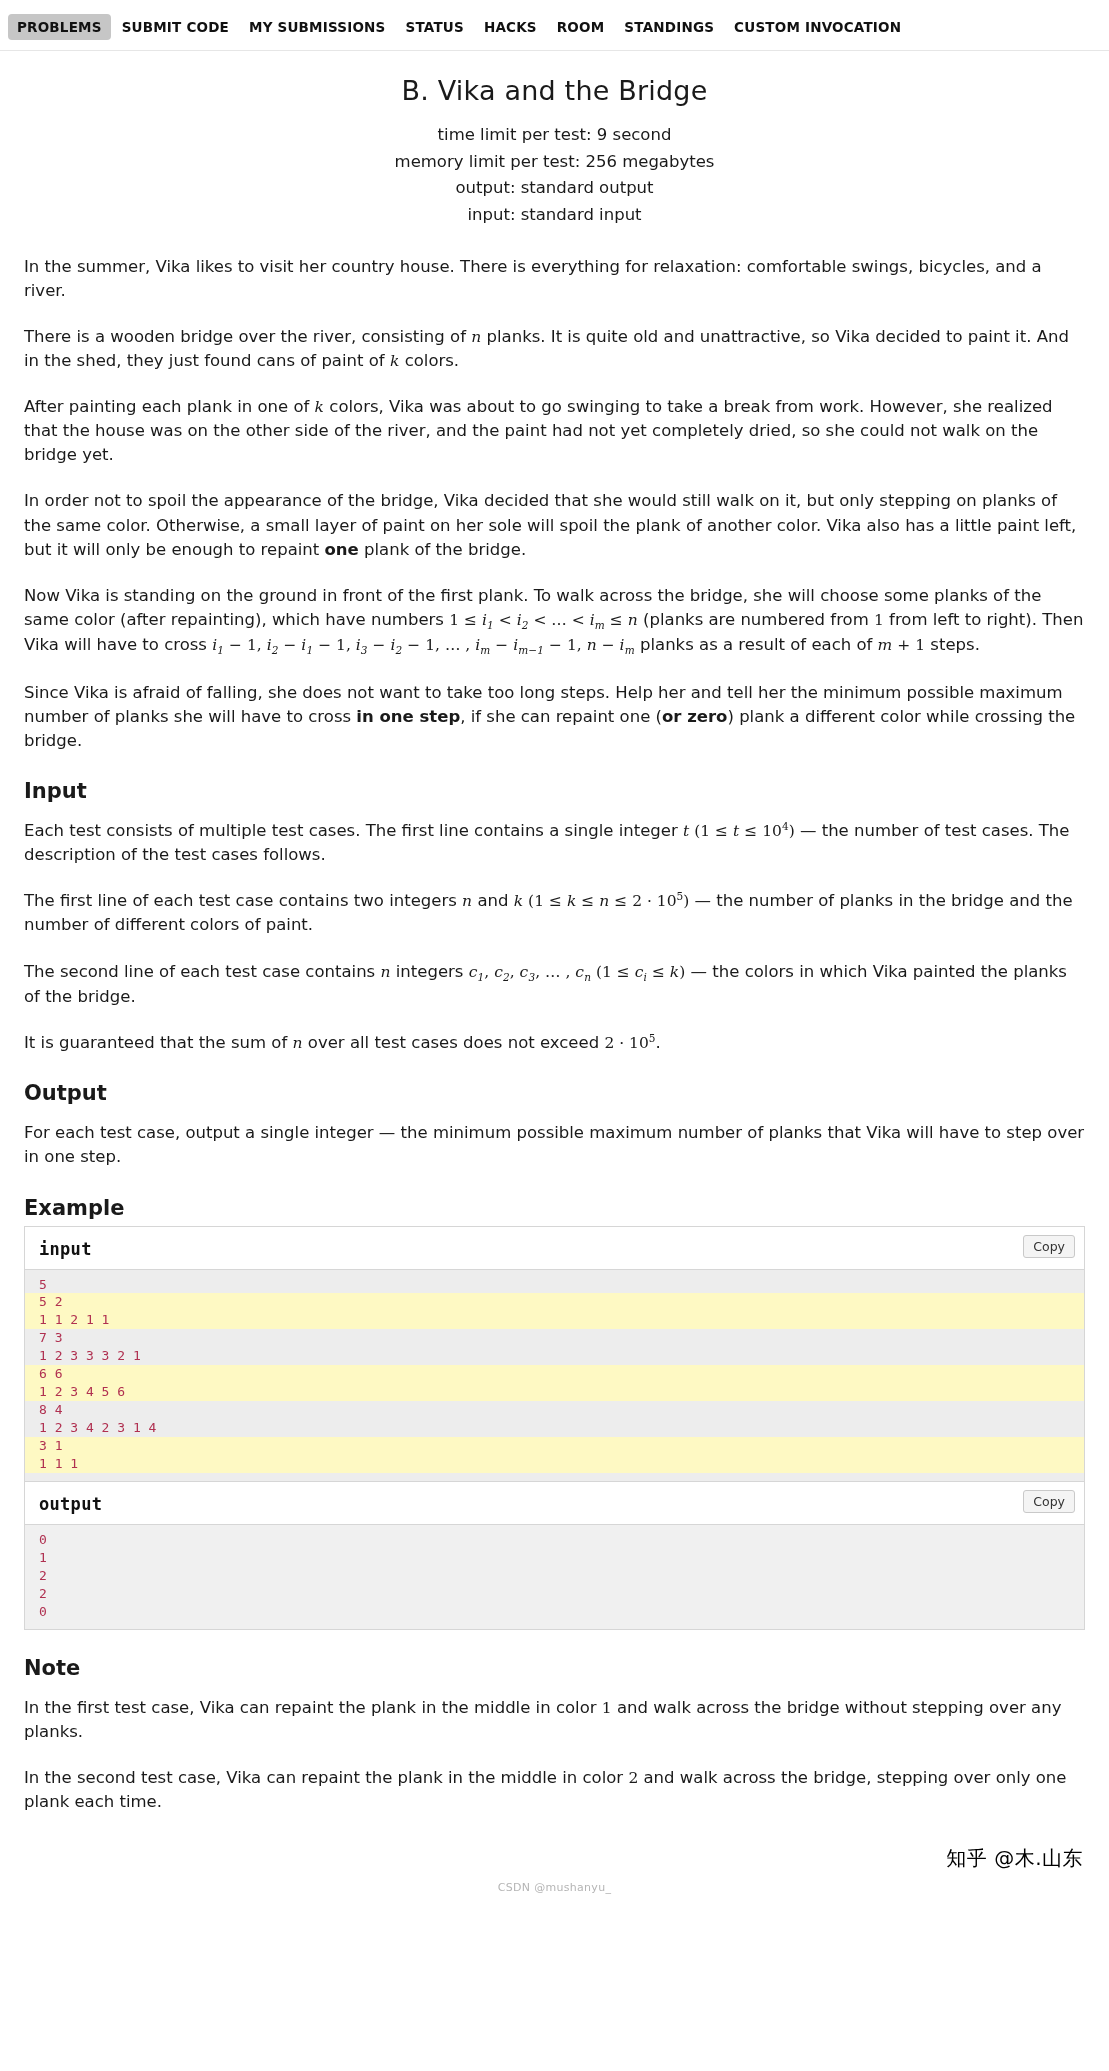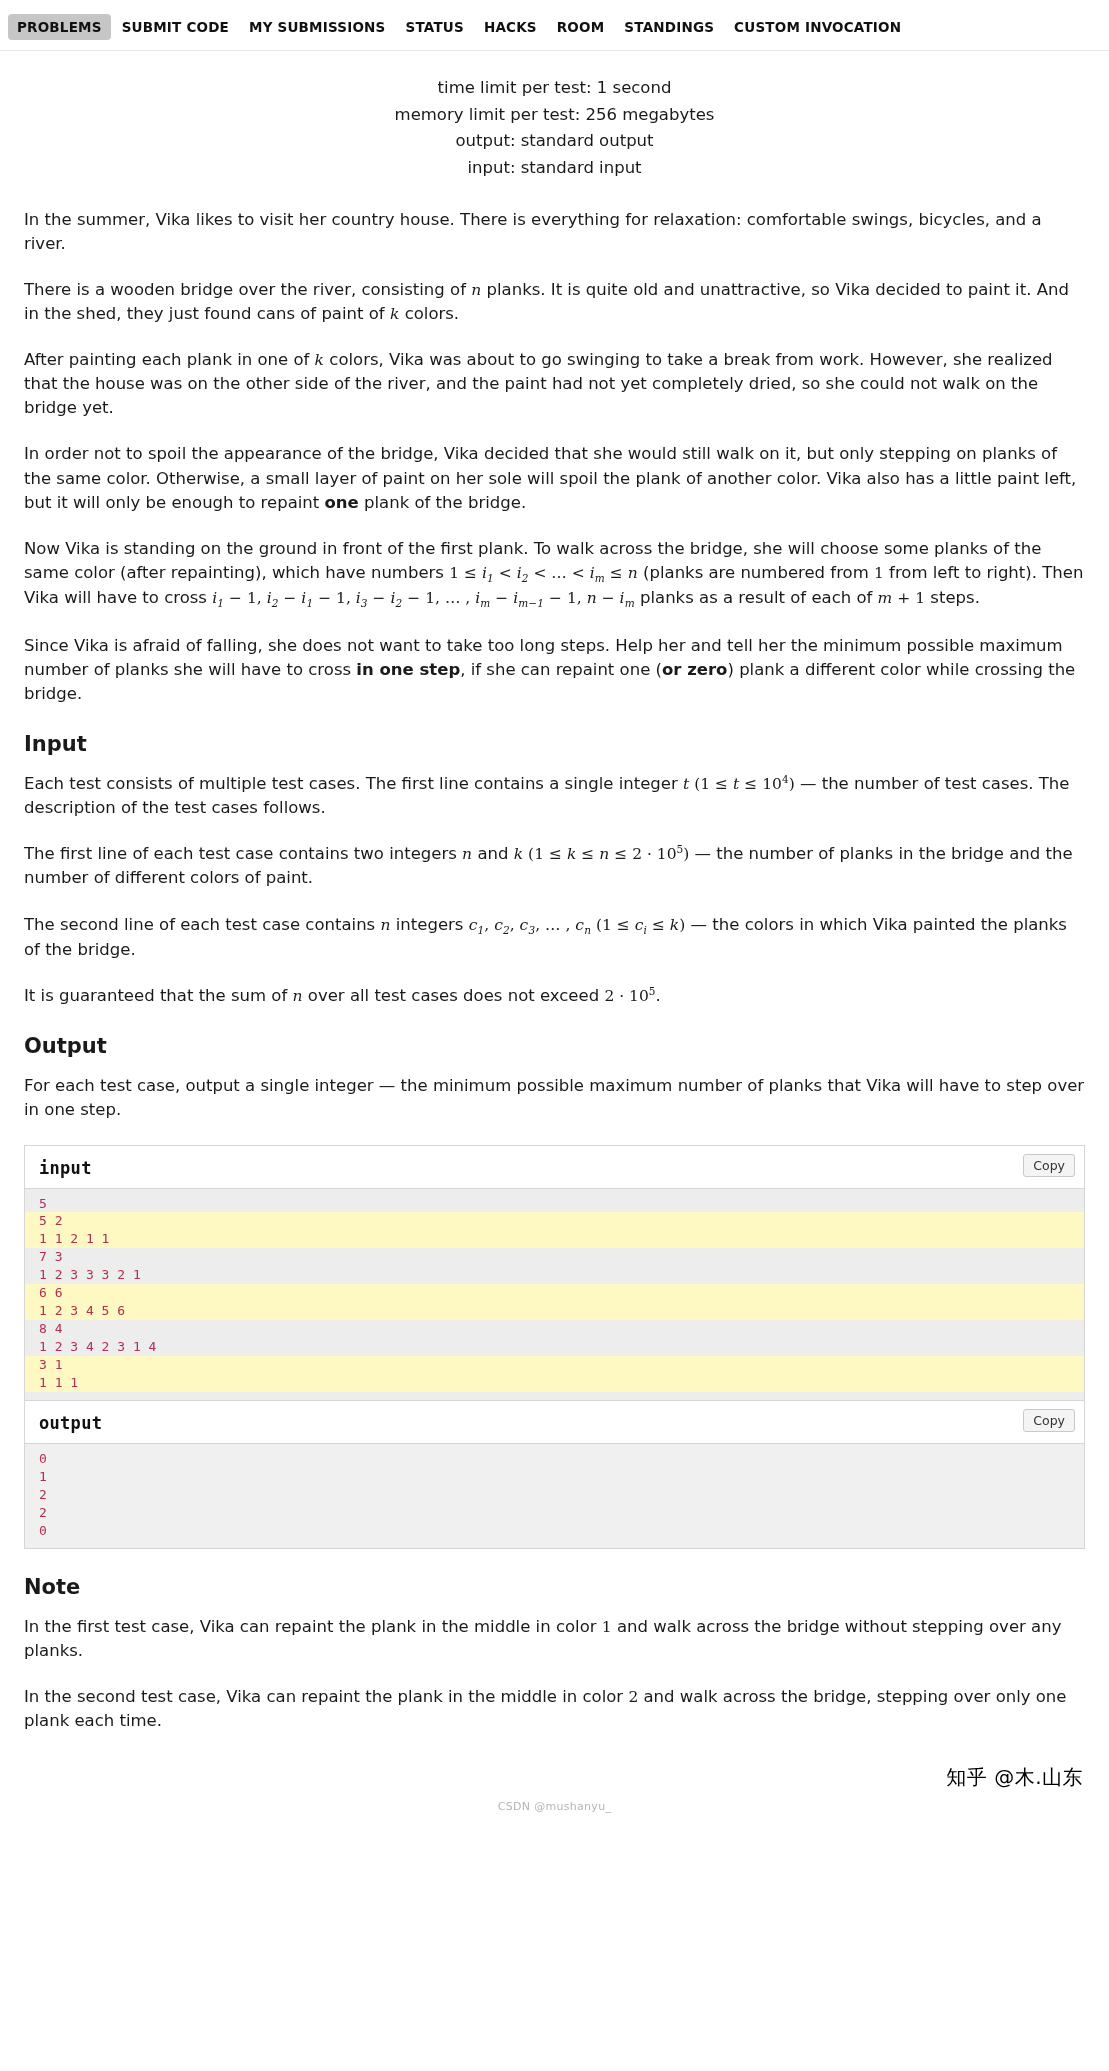--- a/index.html
+++ b/index.html
@@ -159,21 +159,22 @@
 </head>
 <body>
 
 <div id="topnav">
   <a class="navitem active">PROBLEMS</a><a class="navitem">SUBMIT CODE</a><a class="navitem">MY SUBMISSIONS</a><a class="navitem">STATUS</a><a class="navitem">HACKS</a><a class="navitem">ROOM</a><a class="navitem">STANDINGS</a><a class="navitem">CUSTOM INVOCATION</a>
 </div>
 
 <div id="page">
 
   <div id="problem-header">
-    <div class="limit-line">time limit per test: 1 second</div>
+    <h1 id="problem-title">B. Vika and the Bridge</h1>
+    <div class="limit-line">time limit per test: 9 second</div>
     <div class="limit-line">memory limit per test: 256 megabytes</div>
     <div class="limit-line">output: standard output</div>
     <div class="limit-line">input: standard input</div>
   </div>
 
   <div id="statement">
 
     <p class="para">In the summer, Vika likes to visit her country house. There is everything for relaxation: comfortable swings, bicycles, and a river.</p>
 
     <p class="para"><span>There is a wooden bridge over the river, consisting of </span><span class="m">n</span><span> planks. It is quite old and unattractive, so Vika decided to paint it. And in the shed, they just found cans of paint of </span><span class="m">k</span><span> colors.</span></p>
@@ -191,20 +192,21 @@
 
     <p class="para"><span>The first line of each test case contains two integers </span><span class="m">n</span><span> and </span><span class="m">k</span><span class="mr"> (1 ≤ <span class="m">k</span> ≤ <span class="m">n</span> ≤ 2 · 10<sup>5</sup>)</span><span> — the number of planks in the bridge and the number of different colors of paint.</span></p>
 
     <p class="para"><span>The second line of each test case contains </span><span class="m">n</span><span> integers </span><span class="mr"><span class="m">c<sub>1</sub></span>, <span class="m">c<sub>2</sub></span>, <span class="m">c<sub>3</sub></span>, … , <span class="m">c<sub>n</sub></span> (1 ≤ <span class="m">c<sub>i</sub></span> ≤ <span class="m">k</span>)</span><span> — the colors in which Vika painted the planks of the bridge.</span></p>
 
     <p class="para"><span>It is guaranteed that the sum of </span><span class="m">n</span><span> over all test cases does not exceed </span><span class="mr">2 · 10<sup>5</sup></span><span>.</span></p>
 
     <div class="sect-h">Output</div>
     <p class="para">For each test case, output a single integer — the minimum possible maximum number of planks that Vika will have to step over in one step.</p>
 
+    <div class="sect-h">Example</div>
 
     <div class="sample-tests">
       <div class="sample-box">
         <div class="sample-head">
           <span class="lbl">input</span>
           <button class="copy-btn">Copy</button>
         </div>
         <pre class="sample-data" id="sample-input-data"><span class="ln">5</span><span class="ln alt">5 2</span><span class="ln alt">1 1 2 1 1</span><span class="ln">7 3</span><span class="ln">1 2 3 3 3 2 1</span><span class="ln alt">6 6</span><span class="ln alt">1 2 3 4 5 6</span><span class="ln">8 4</span><span class="ln">1 2 3 4 2 3 1 4</span><span class="ln alt">3 1</span><span class="ln alt">1 1 1</span></pre>
       </div>
 

